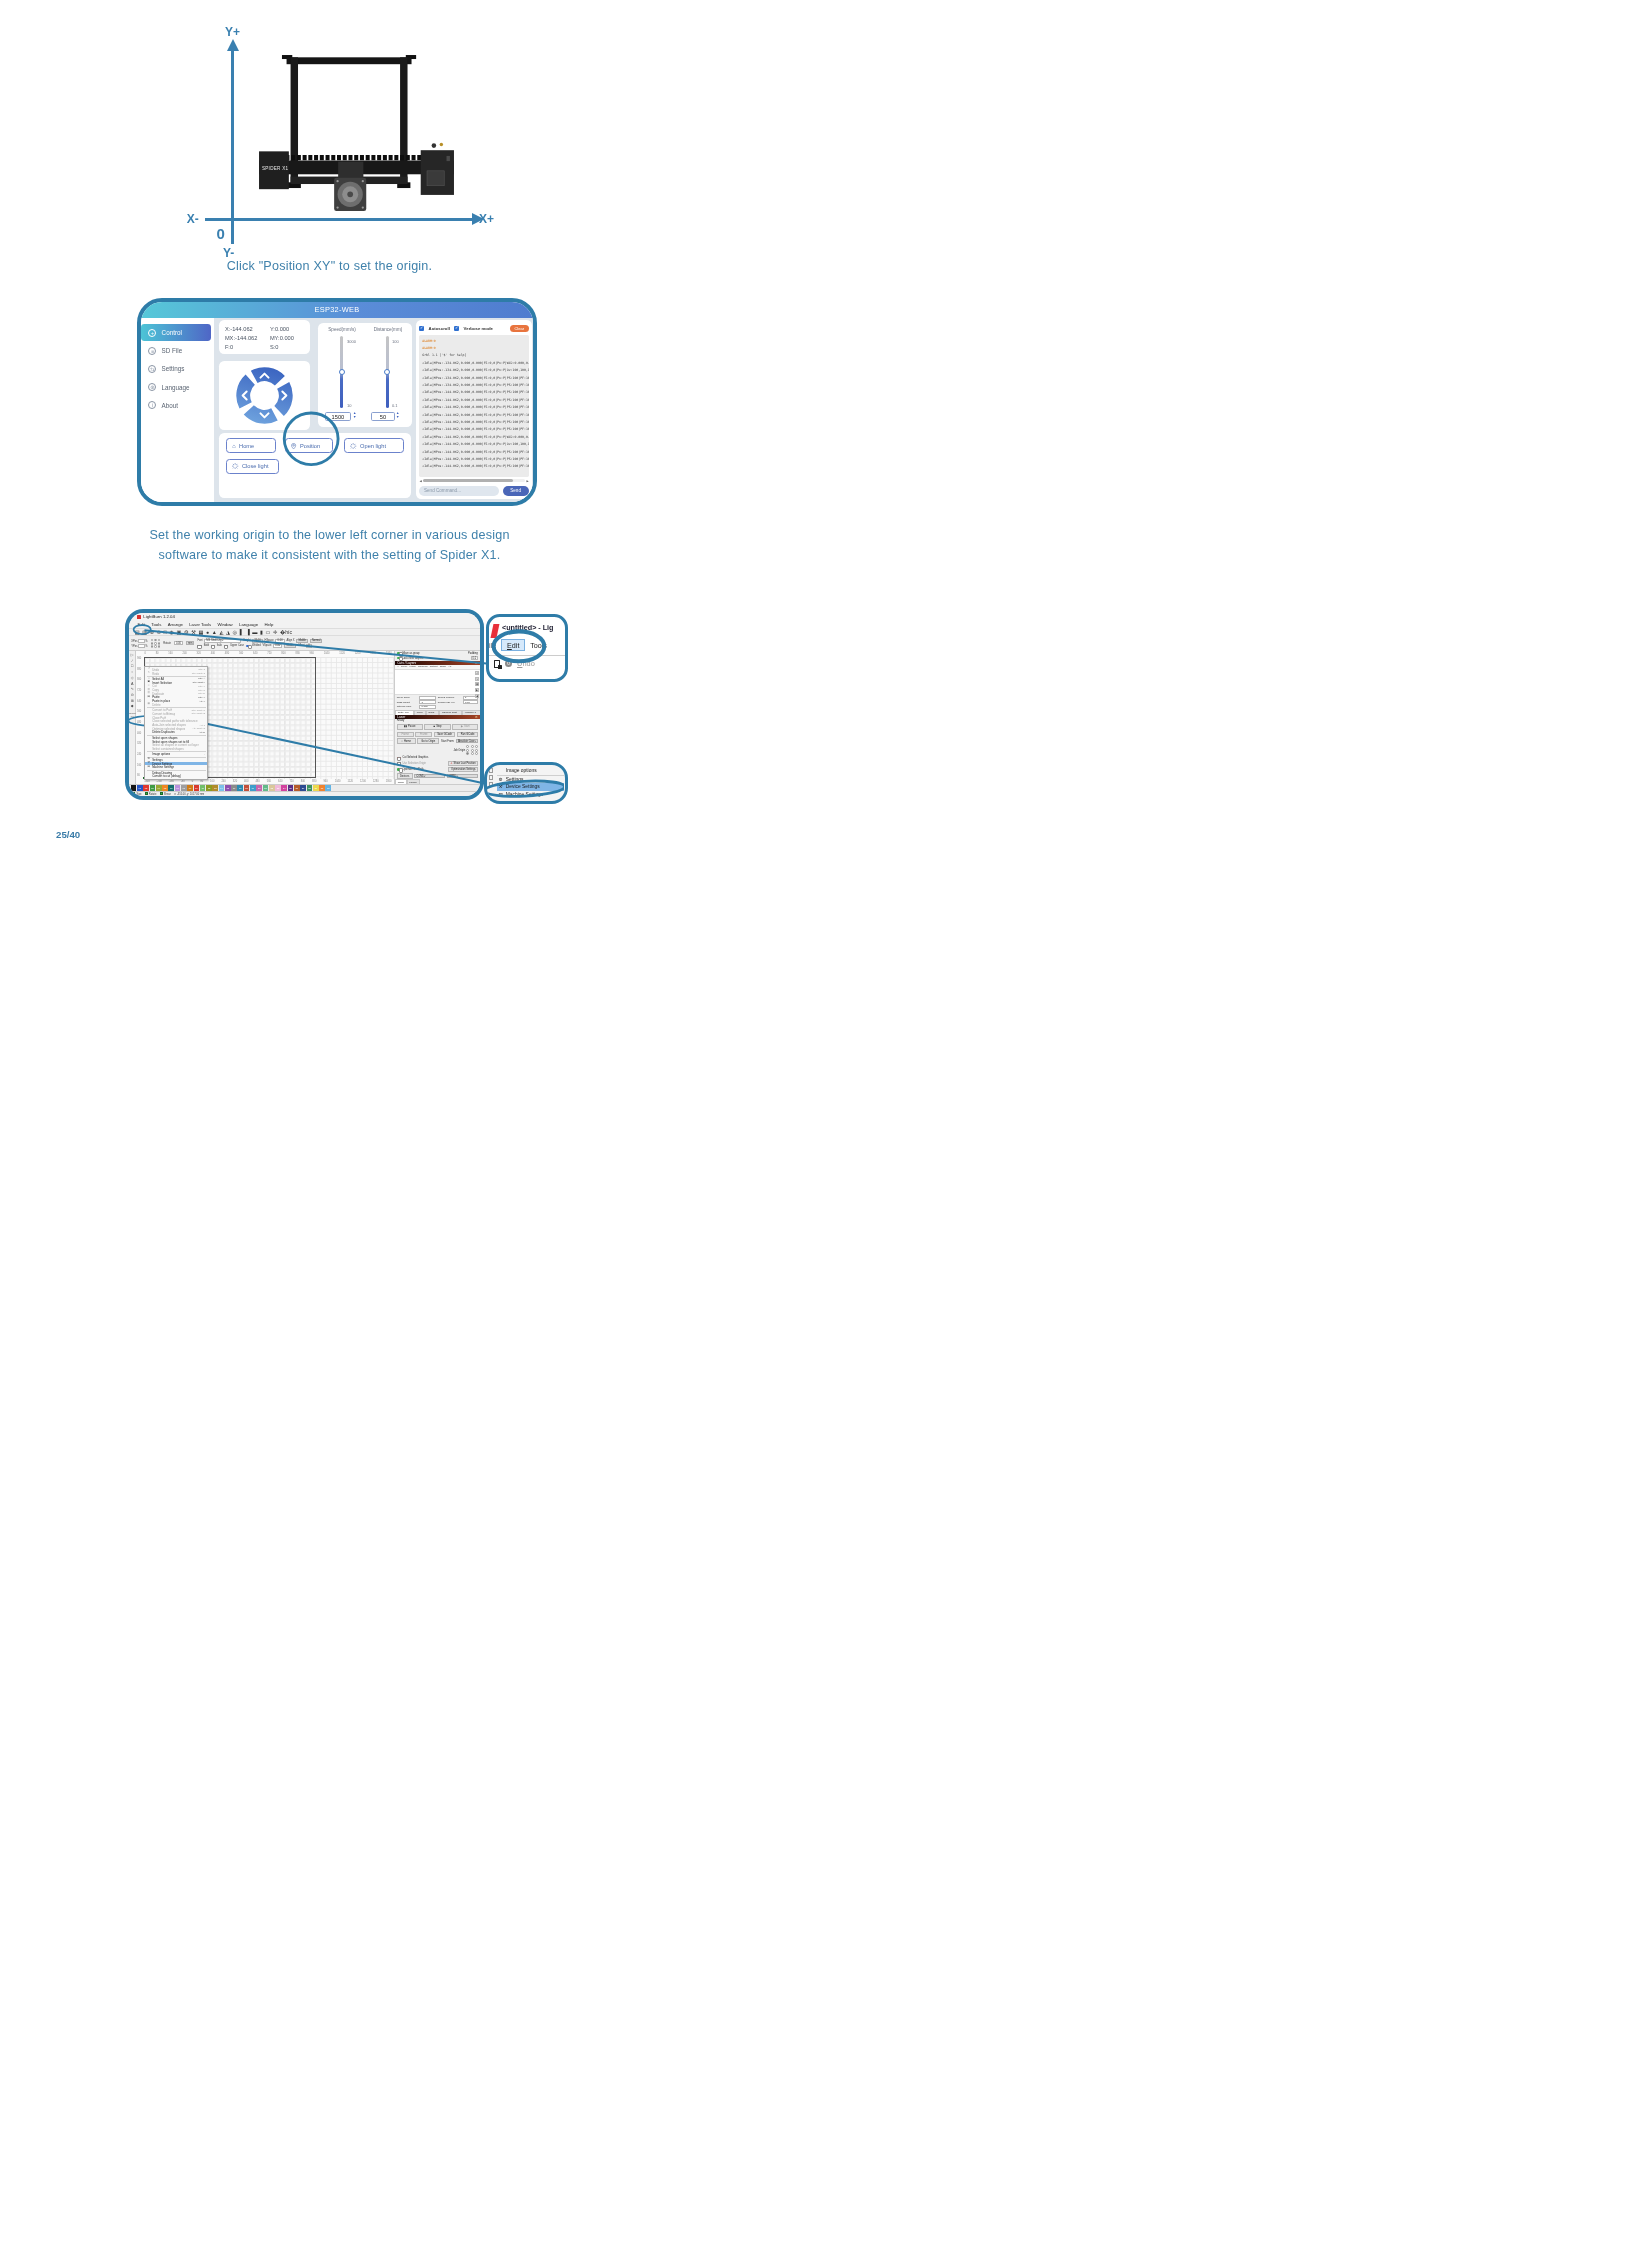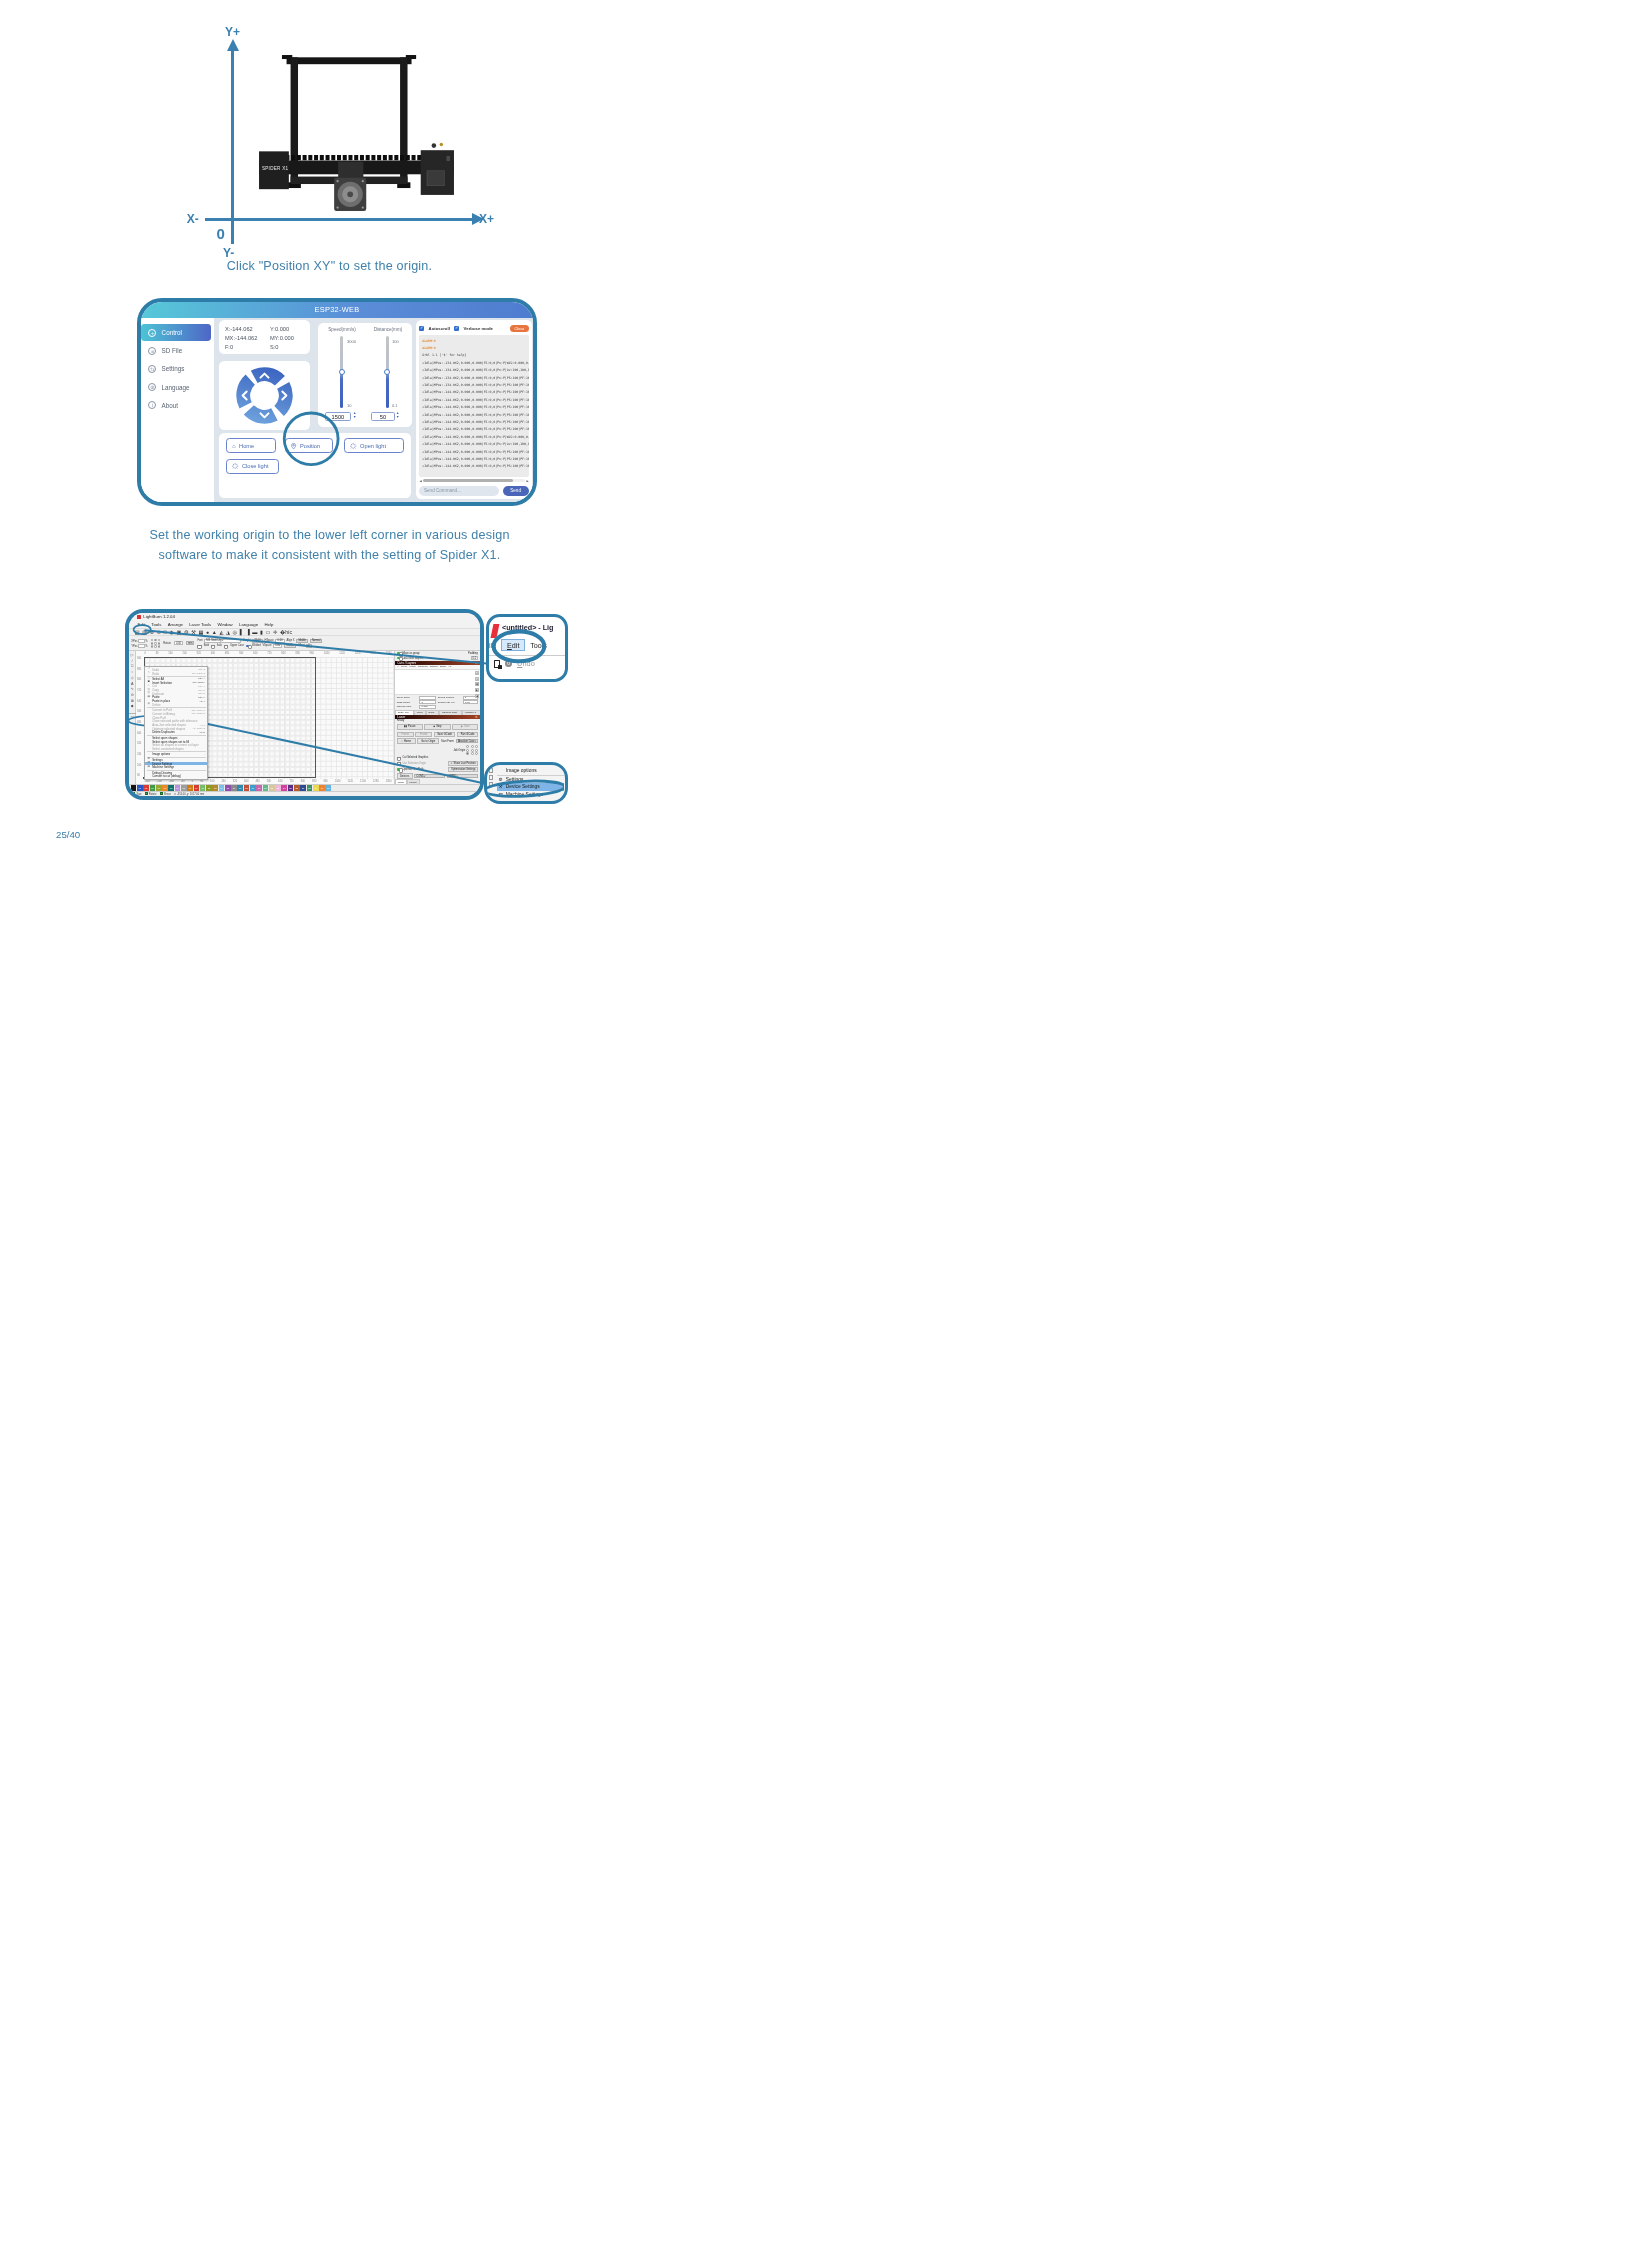--- a/index.html
+++ b/index.html
@@ -131,21 +131,21 @@
   .coB{left:484px;top:762px;width:84px;height:42px;border-radius:16px;background:#f4f4f4;}
   .coB .strip{position:absolute;left:1.7px;top:2.3px;bottom:2.3px;width:6.9px;display:flex;flex-direction:column;gap:2.3px;padding-top:1.1px;}
   .coB .strip i{width:4.6px;height:4.6px;border:0.7px solid #9a9a9a;display:block;}
   .coB .menu{position:absolute;left:9.7px;top:1.7px;right:1.1px;}
   .coB .brow{height:7.4px;display:flex;align-items:center;gap:2.3px;font-size:4.9px;color:#1a1a1a;padding-left:1.1px;}
   .coB .brow .bicon{width:5.7px;text-align:center;font-size:4.6px;color:#222;}
   .coB .brow.pad{padding-left:9.2px;}
   .coB .brow.hl{background:#7fb5e6;}
   .coB .bsep{height:0.6px;background:#cfcfcf;margin:0.6px 0;}
   .u{text-decoration:underline;}
-  .pageno{left:56px;top:829px;font-size:9.7px;font-weight:normal;color:#3a7ca8;}
+  .pageno{left:56px;top:829px;font-size:9.7px;font-weight:bold;color:#3a7ca8;}
   .overlay{left:0;top:0;width:659px;height:900px;pointer-events:none;}
   .overlay *{stroke:var(--accent);fill:none;}
   .toolicons span{cursor:default;}
 </style>
 </head>
 <body>
 
 <div class="abs axes">
   <div class="abs y-arrow"></div>
   <div class="abs y-line"></div>

